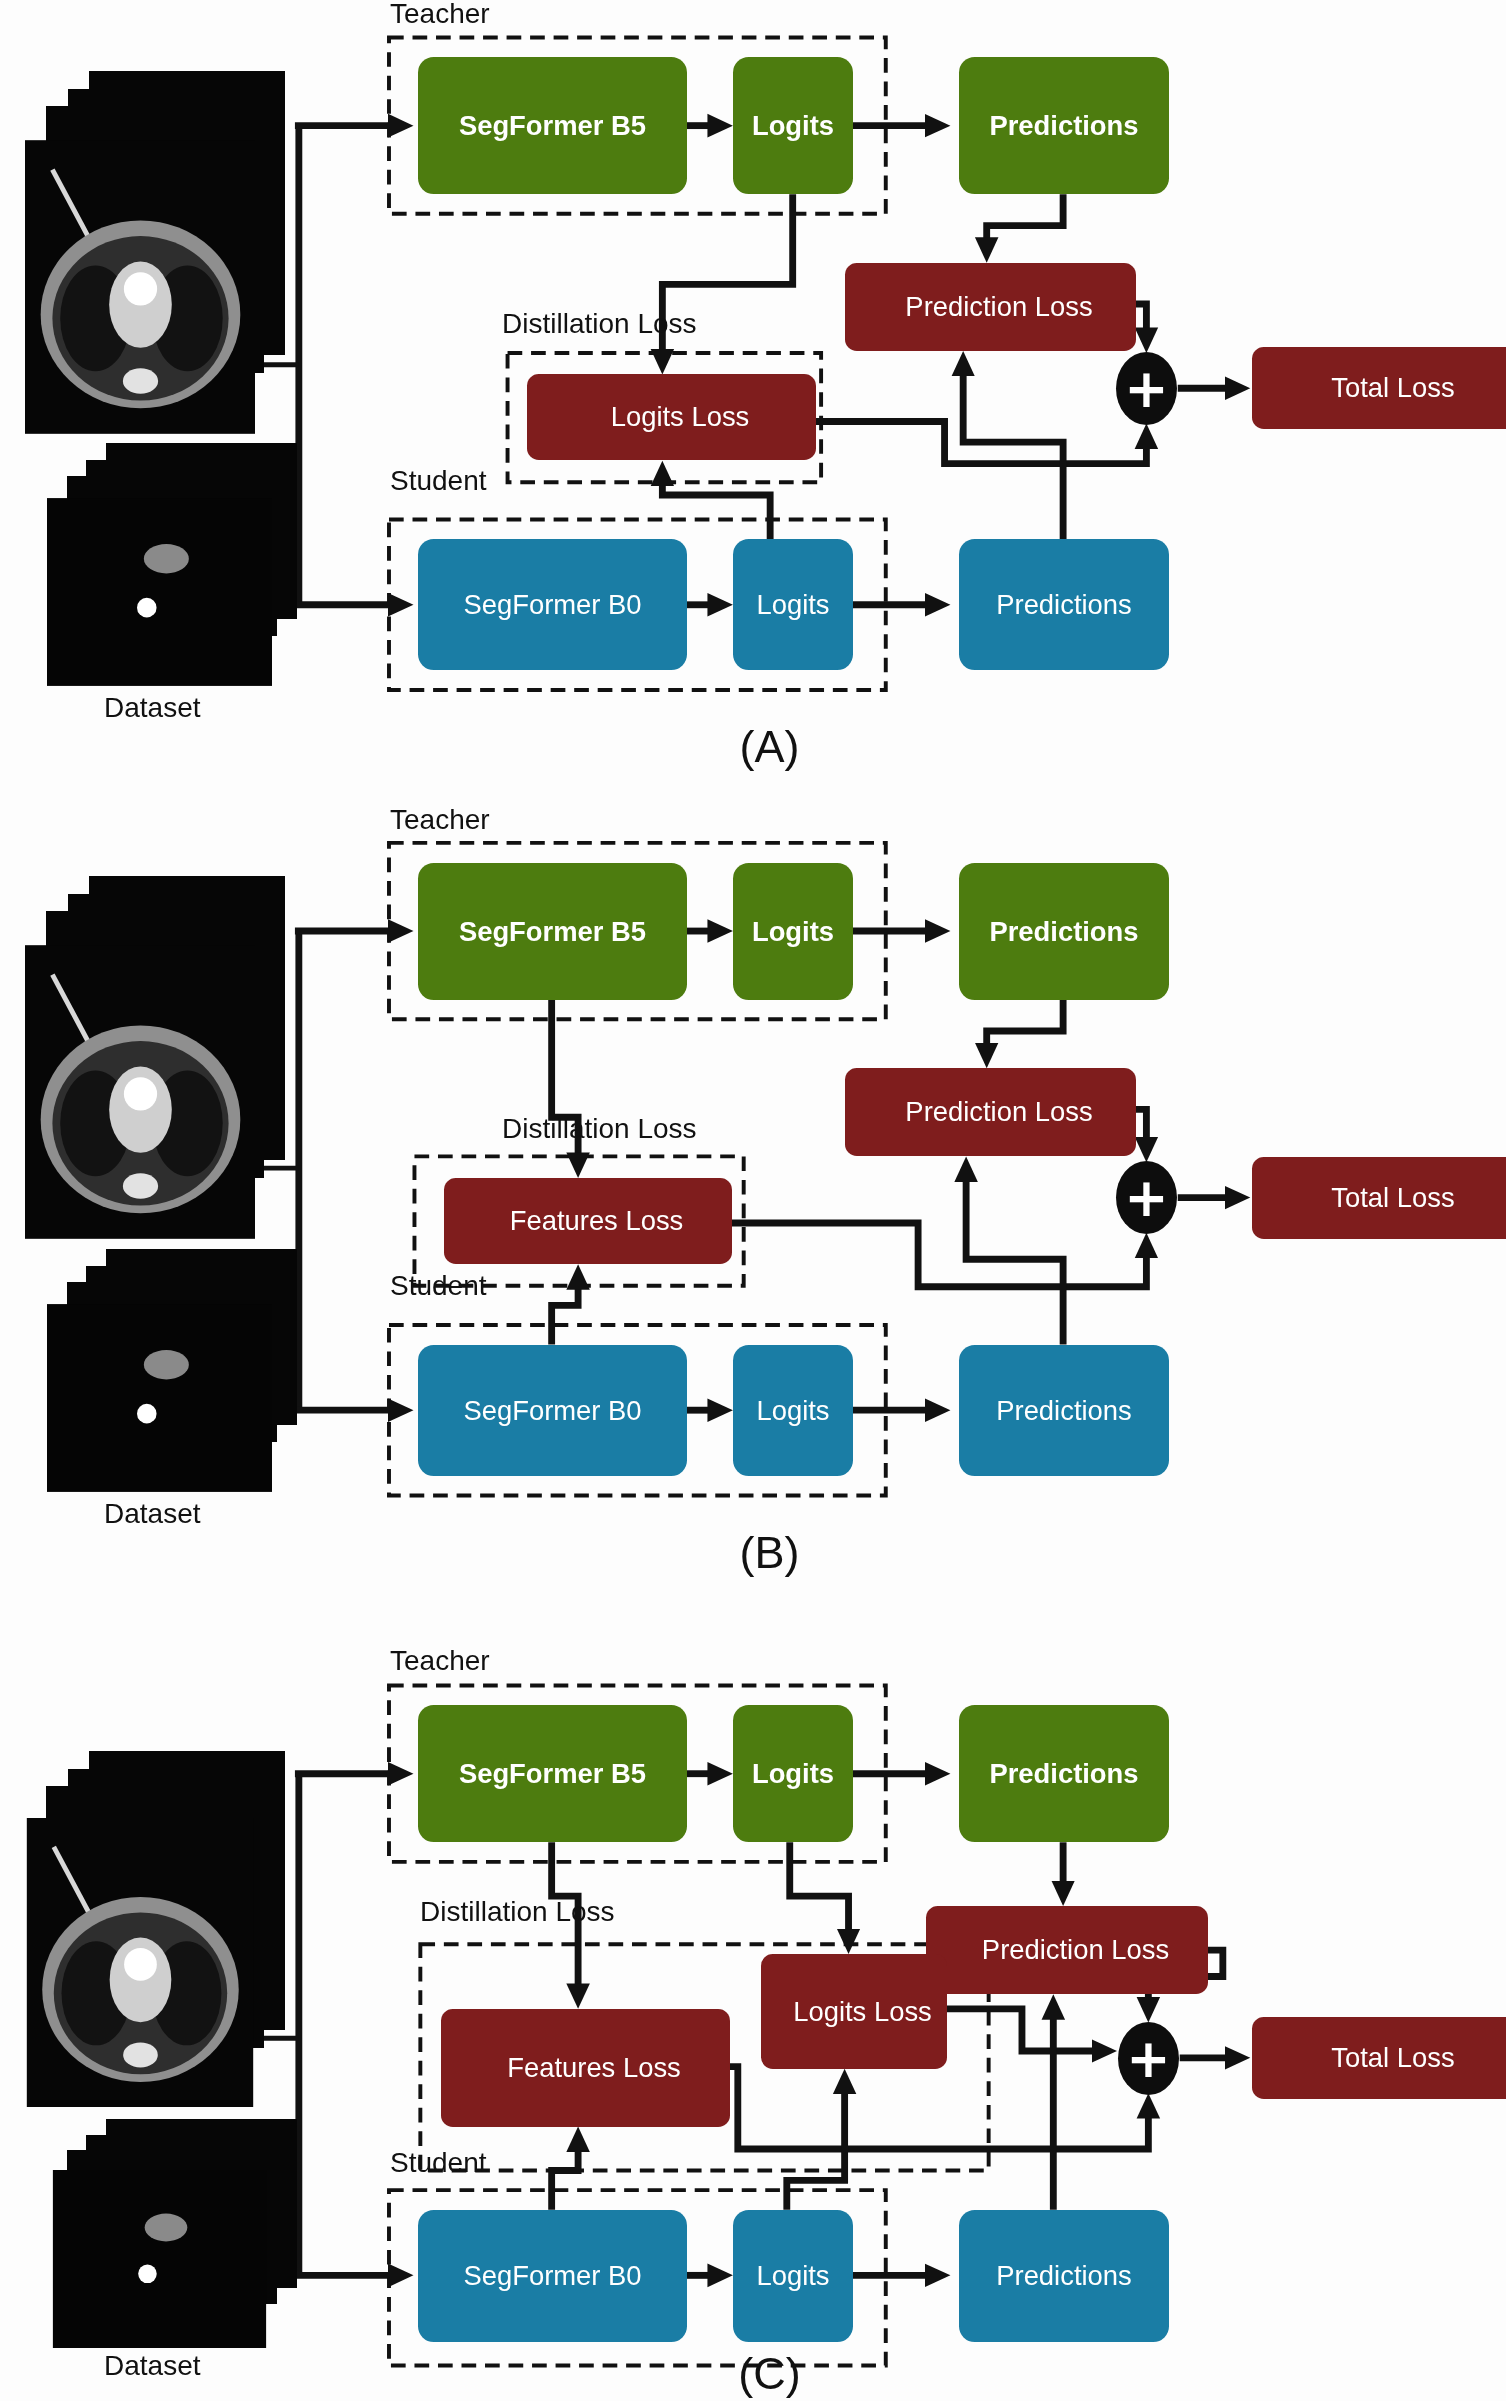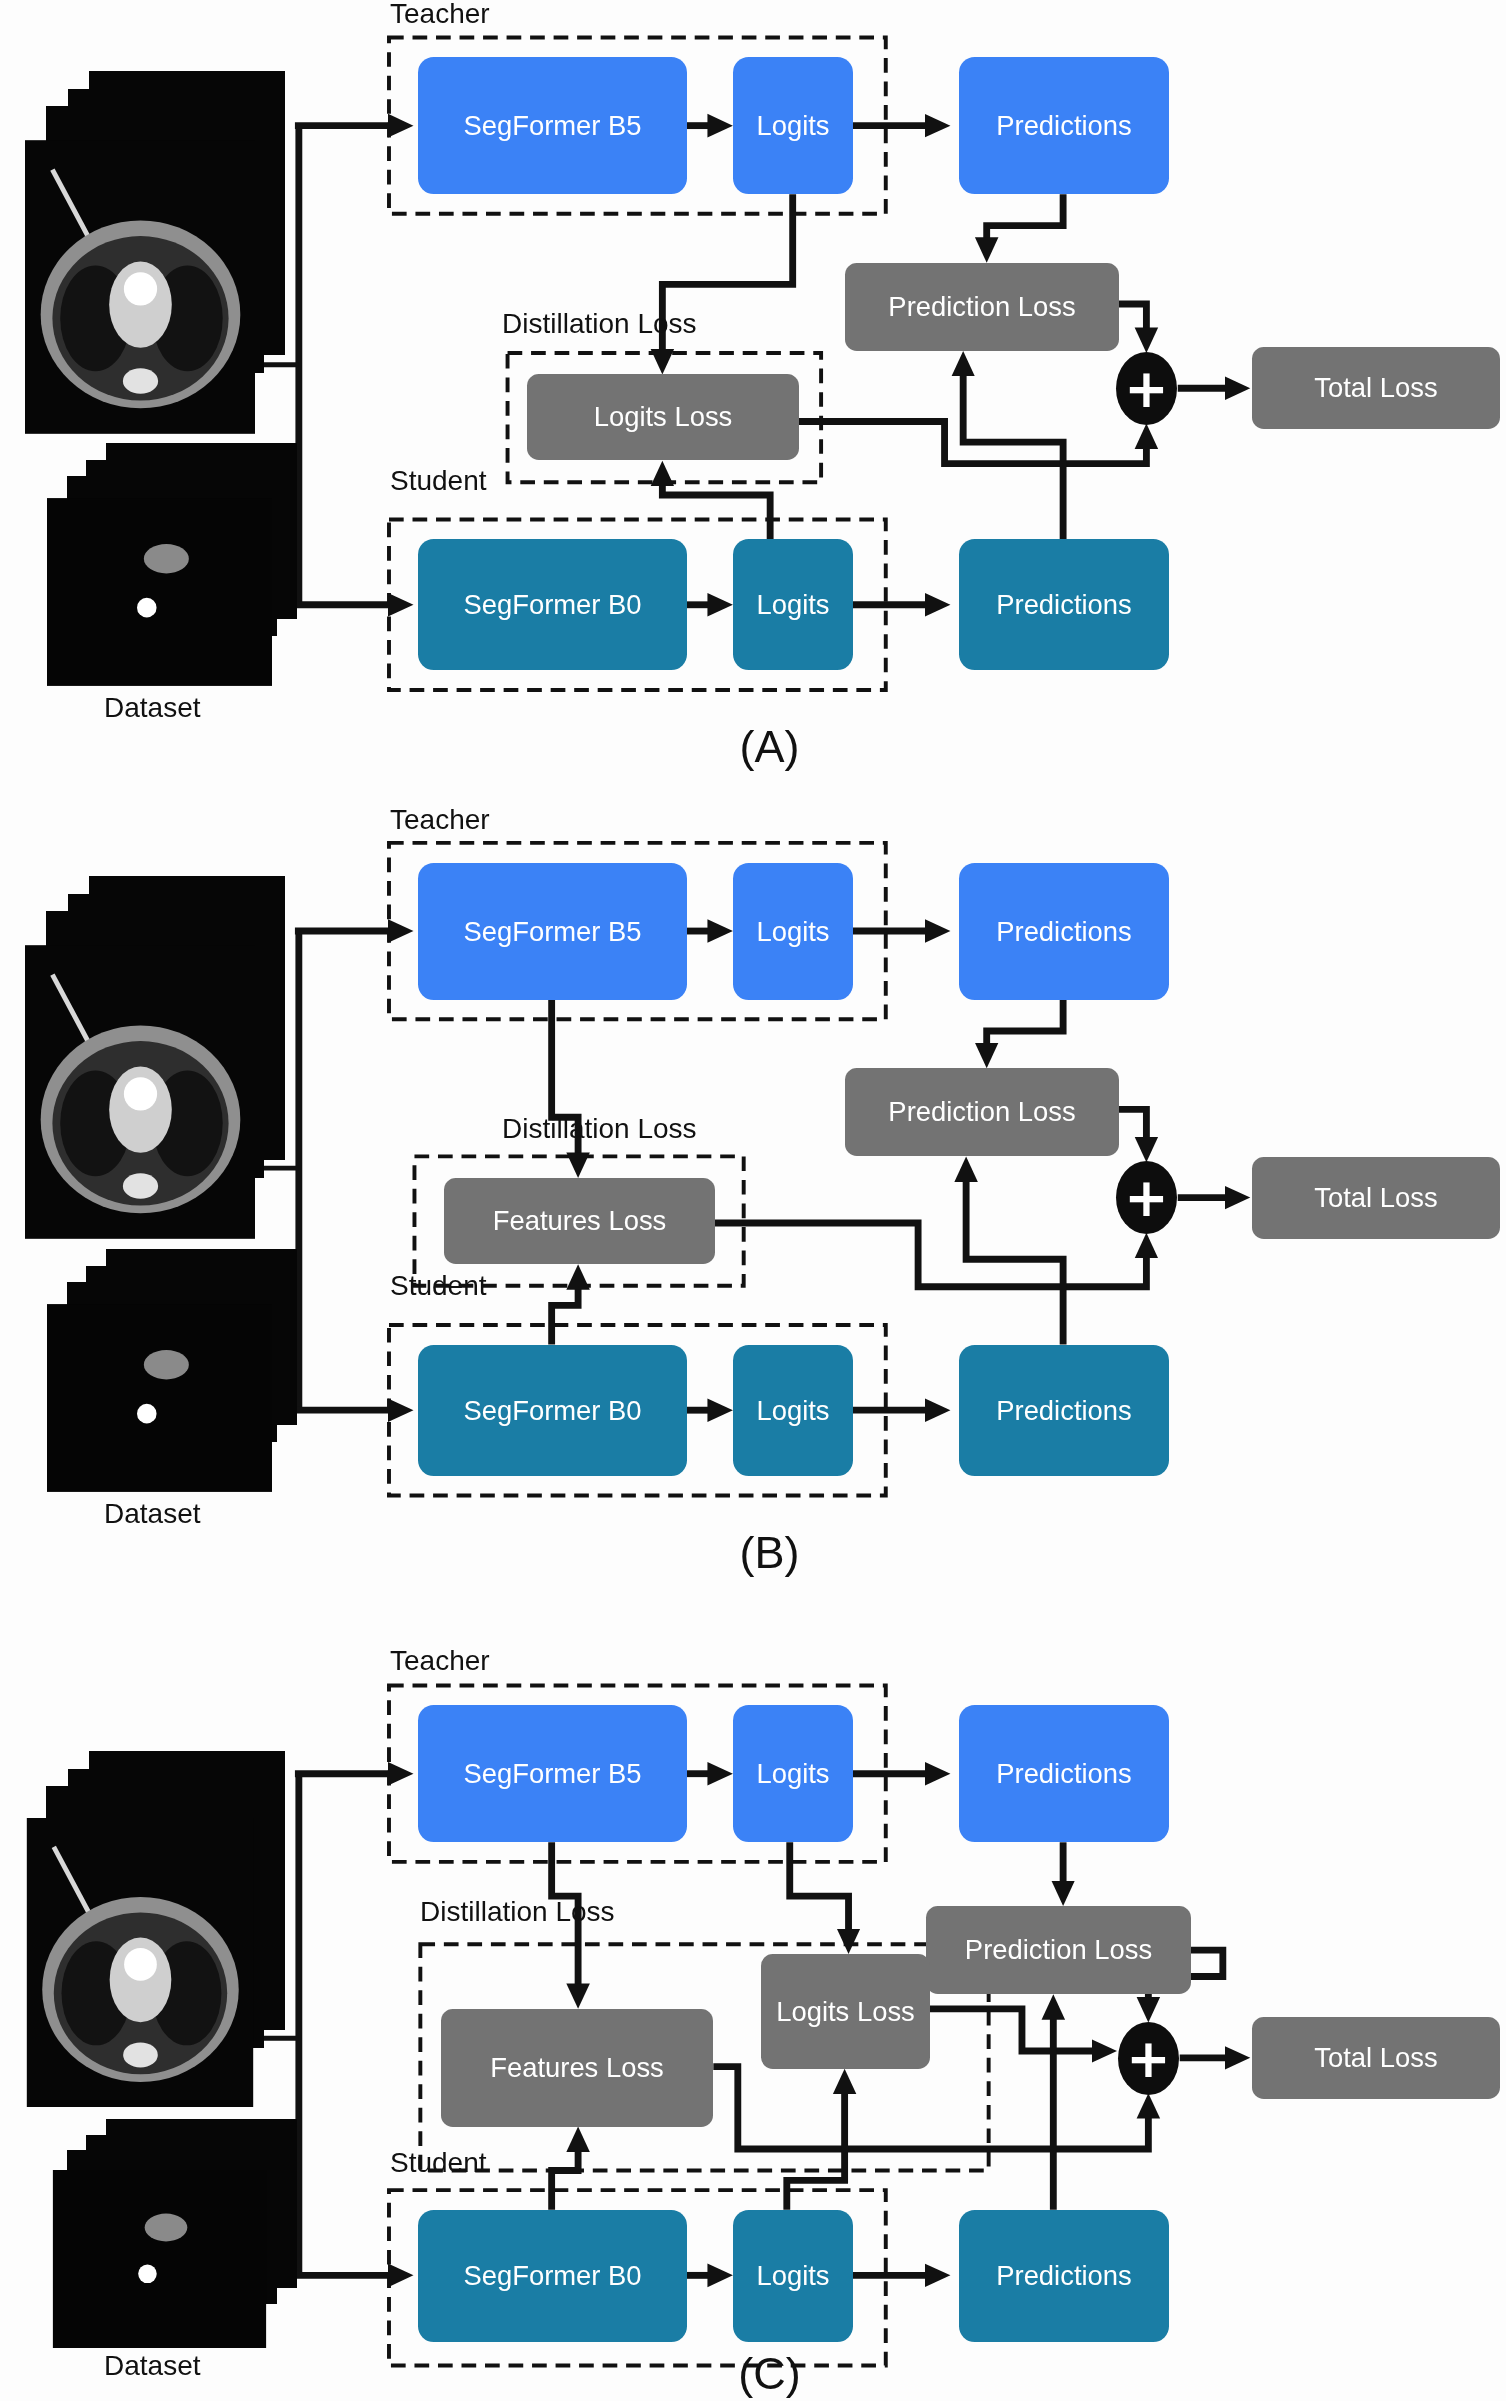--- a/index.html
+++ b/index.html
@@ -1,23 +1,23 @@
 <!DOCTYPE html>
 <html><head>
 <meta charset="utf-8">
 <style>
   html,body{margin:0;padding:0;background:#ffffff;}
   #canvas{position:relative;width:1506px;height:2401px;background:#fdfdfd;overflow:hidden;
           font-family:"Liberation Sans",sans-serif;}
   #wires{position:absolute;left:0;top:0;z-index:1;}
   .box{position:absolute;z-index:2;display:flex;align-items:center;justify-content:center;
        color:#ffffff;font-size:27.4px;text-align:center;border-radius:15.7px;line-height:1.15;}
-  .purple{background:#3b82f6;}
+  .purple{background:#4d7c0f;font-weight:bold;}
   .blue{background:#1A7DA5;}
-  .orange{background:#737373;border-radius:11.8px;}
+  .orange{background:#7f1d1d;border-radius:11.8px;padding-left:17px;}
   .lbl{position:absolute;z-index:2;color:#111;font-size:28px;white-space:nowrap;}
   .letter{position:absolute;z-index:2;color:#111;font-size:45px;width:137px;text-align:center;}
   .plus{position:absolute;z-index:3;width:61px;height:73px;background:#0d0d0d;border-radius:50%;
         color:#fff;display:flex;align-items:center;justify-content:center;
         font-size:53px;font-weight:bold;font-family:"DejaVu Sans",sans-serif;}
   .stack{position:absolute;z-index:2;}
   .layer{position:absolute;background:#060606;}
   .imgsvg{position:absolute;}
 </style>
 </head>

